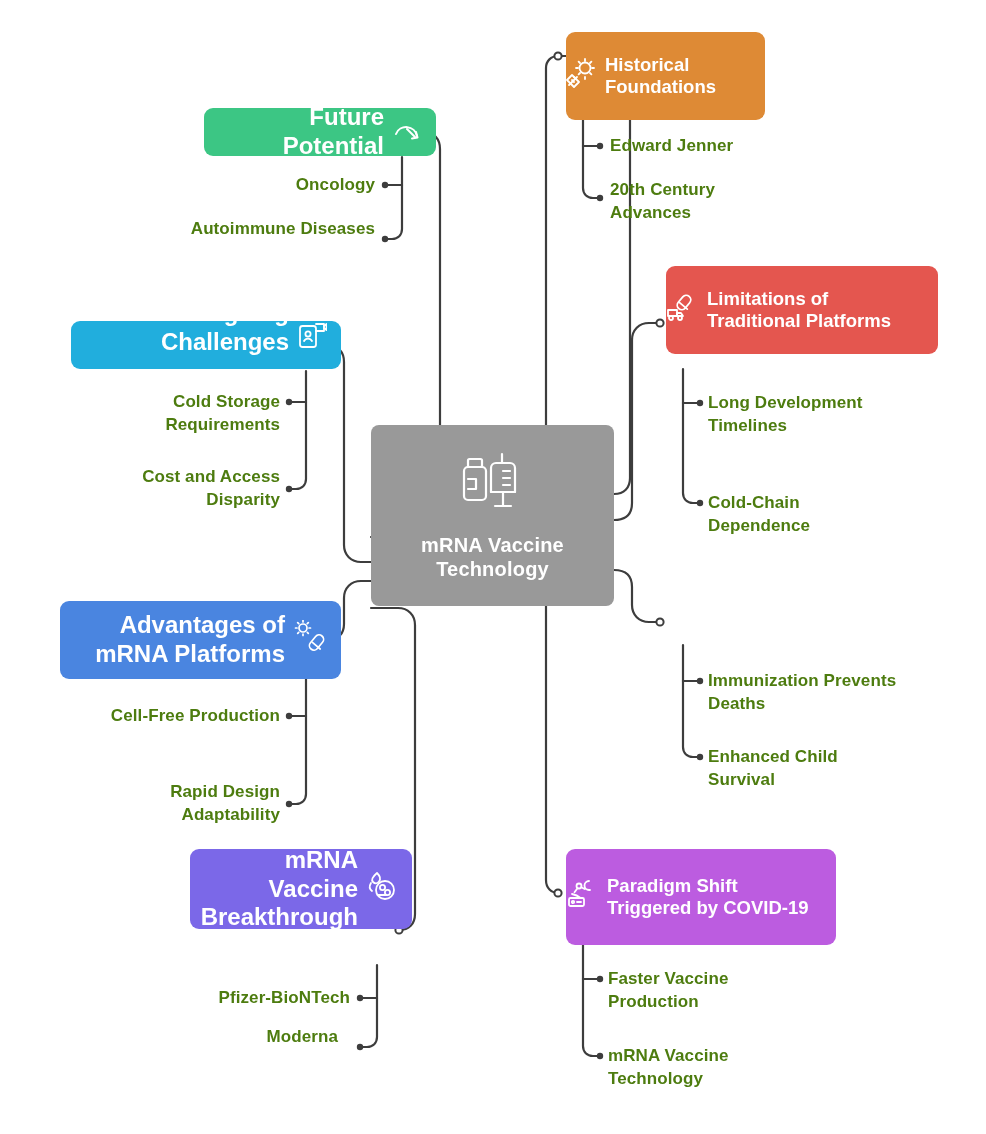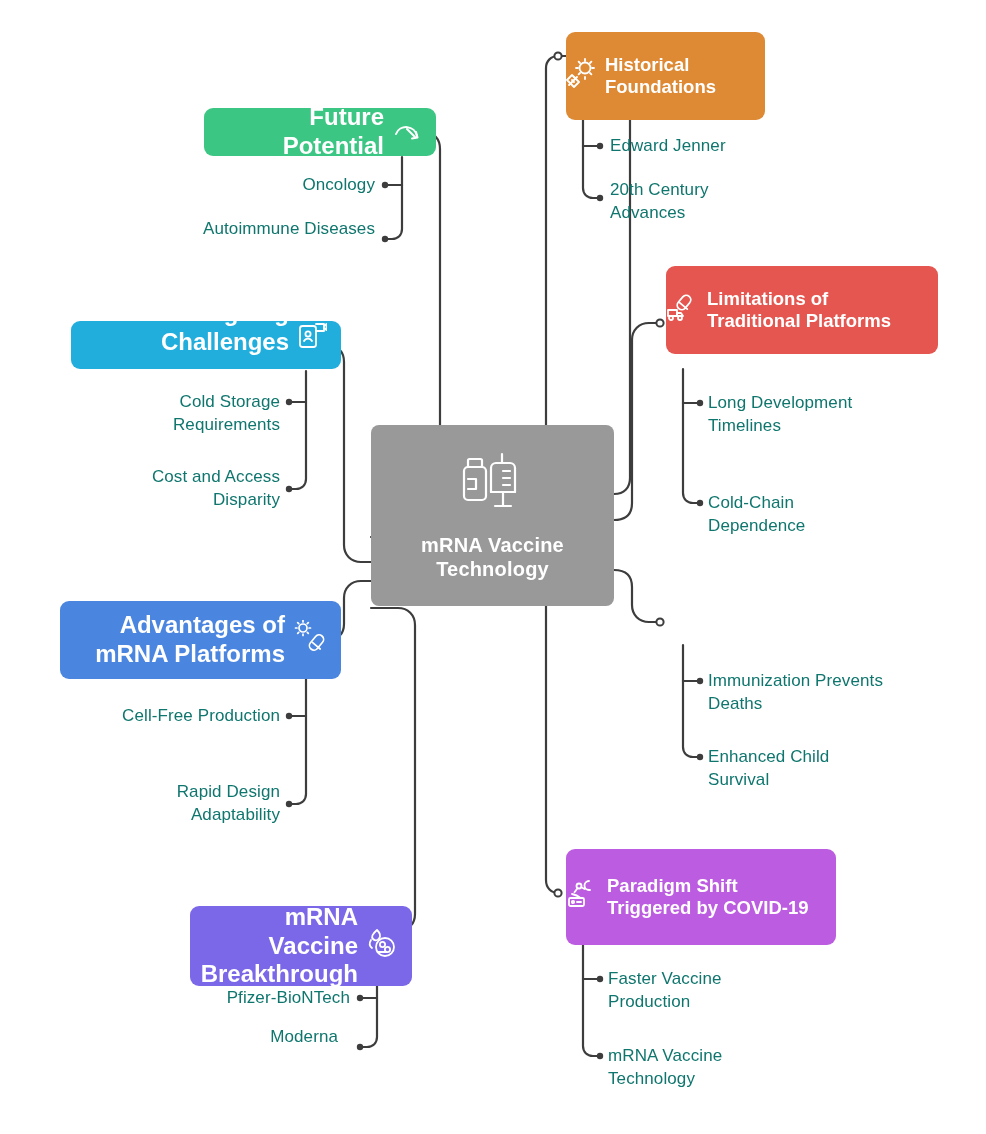--- a/index.html
+++ b/index.html
@@ -77,22 +77,22 @@
     font-size: 24px;
     justify-content: flex-end;
     margin-left: 20px;
   }
   .node.left .node-icon { margin-left: 8px; order: 2; }
   .node.left .node-label { order: 1; flex: 0 1 auto; }
 
   .subitem {
     position: absolute;
     font-size: 17px;
-    font-weight: normal;
-    color: #0f766e;
+    font-weight: bold;
+    color: #4d7c0f;
     line-height: 1.35;
     letter-spacing: 0.1px;
   }
   .subitem.to-left  { text-align: right; }
   .subitem.to-right { text-align: left; }
 </style>
 </head>
 <body>
 
 <div id="canvas">
@@ -262,21 +262,21 @@
       <svg width="34" height="34" viewBox="0 0 34 34" fill="none" stroke="#ffffff" stroke-width="1.7" stroke-linecap="round" stroke-linejoin="round">
         <circle cx="10" cy="8" r="4"></circle>
         <path d="M10 2 v-1.5 M10 14 v1.5 M16 8 h1.5 M2.5 8 h1.5 M14.3 3.7 l1-1 M14.3 12.3 l1 1 M5.7 3.7 l-1-1 M5.7 12.3 l-1 1"></path>
         <rect x="19" y="14" width="9" height="17" rx="4.5" transform="rotate(40 23.5 22.5)"></rect>
         <path d="M19.4 22.4 l7.8 6.6"></path>
       </svg>
     </span>
     <span class="node-label">Advantages of mRNA Platforms</span>
   </div>
 
-  <div class="node left" id="node-breakthrough" style="left:170px; top:906px; width:222px; height:80px; background:#7B68E8;">
+  <div class="node left" id="node-breakthrough" style="left:170px; top:849px; width:222px; height:80px; background:#7B68E8;">
     <span class="node-icon">
       <svg width="32" height="32" viewBox="0 0 32 32" fill="none" stroke="#ffffff" stroke-width="1.8" stroke-linecap="round" stroke-linejoin="round">
         <path d="M11 3 q5 5 2 8.5 -3 3.5 -6 0.5 -3 -3 4 -9 z"></path>
         <path d="M5 13 q-3 5 1 8"></path>
         <circle cx="19" cy="20" r="9"></circle>
         <circle cx="16.5" cy="17.5" r="2.6"></circle>
         <circle cx="21.5" cy="22.5" r="2.6"></circle>
         <path d="M11.5 25 h9"></path>
       </svg>
     </span>

